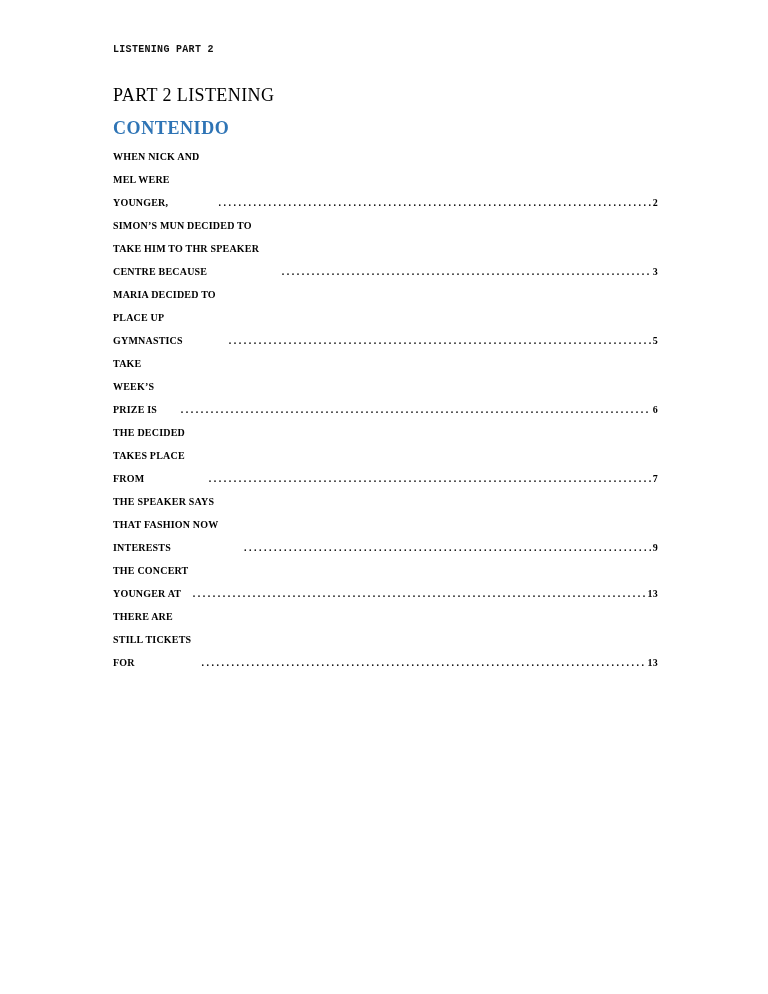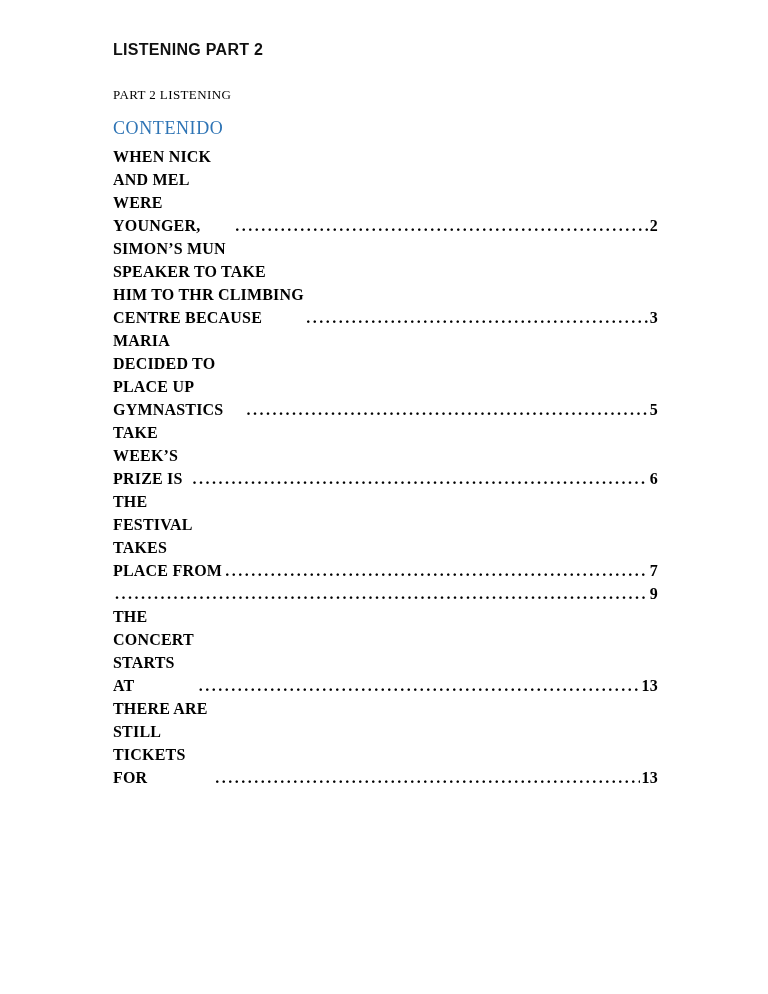--- a/index.html
+++ b/index.html
@@ -12,47 +12,47 @@
     width: 768px;
     height: 994px;
     background: #ffffff;
     box-sizing: border-box;
     padding: 43px 110px 0 113px;
     font-family: "Liberation Serif", serif;
     color: #000000;
     overflow: hidden;
   }
   .running-header {
-    font-family: Liberation Sans, sans-serif;
-    font-size: 16px;
+    font-family: Liberation Mono, monospace;
+    font-size: 10px;
     font-weight: bold;
     letter-spacing: 0.3px;
     line-height: 14px;
     color: #111111;
   }
   .subtitle {
     margin-top: 30px;
-    font-size: 13px;
+    font-size: 18px;
     line-height: 16px;
     letter-spacing: 0.4px;
   }
   .toc-title {
     margin-top: 14px;
     font-size: 18px;
     line-height: 22px;
-    font-weight: normal;
+    font-weight: bold;
     letter-spacing: 0.6px;
   }
   .toc {
     margin-top: 6px;
   }
   .toc-entry {
     display: flex;
     align-items: flex-end;
-    font-size: 16px;
+    font-size: 10px;
     font-weight: bold;
     letter-spacing: 0.2px;
     line-height: 23px;
     cursor: pointer;
   }
   .toc-text {
     min-width: 0;
     white-space: normal;
   }
   .dots {
@@ -81,45 +81,46 @@
 
   <div class="toc-title" style="color: rgb(46, 116, 181);">CONTENIDO</div>
 
   <div class="toc" id="toc-list">
       <div class="toc-entry">
     <span class="toc-text">WHEN NICK AND MEL WERE YOUNGER,</span>
     <span class="dots"></span>
     <span class="pagenum">2</span>
   </div>
       <div class="toc-entry">
-    <span class="toc-text">SIMON’S MUN SPEAKER TO TAKE HIM TO THR CLIMBING CENTRE BECAUSE</span>
+    <span class="toc-text">SIMON’S MUN DECIDED TO TAKE HIM TO THR SPEAKER CENTRE BECAUSE</span>
     <span class="dots"></span>
     <span class="pagenum">3</span>
   </div>
       <div class="toc-entry">
     <span class="toc-text">MARIA DECIDED TO PLACE UP GYMNASTICS</span>
     <span class="dots"></span>
     <span class="pagenum">5</span>
   </div>
       <div class="toc-entry">
     <span class="toc-text">TAKE WEEK’S PRIZE IS</span>
     <span class="dots"></span>
     <span class="pagenum">6</span>
   </div>
       <div class="toc-entry">
-    <span class="toc-text">THE FESTIVAL TAKES PLACE FROM</span>
+    <span class="toc-text">THE DECIDED TAKES PLACE FROM</span>
     <span class="dots"></span>
     <span class="pagenum">7</span>
   </div>
       <div class="toc-entry">
+    <span class="toc-text">THE SPEAKER SAYS THAT FASHION NOW INTERESTS</span>
     <span class="dots"></span>
     <span class="pagenum">9</span>
   </div>
       <div class="toc-entry">
-    <span class="toc-text">THE CONCERT STARTS AT</span>
+    <span class="toc-text">THE CONCERT YOUNGER AT</span>
     <span class="dots"></span>
     <span class="pagenum">13</span>
   </div>
       <div class="toc-entry">
     <span class="toc-text">THERE ARE STILL TICKETS FOR</span>
     <span class="dots"></span>
     <span class="pagenum">13</span>
   </div>
     </div>
 </div>

